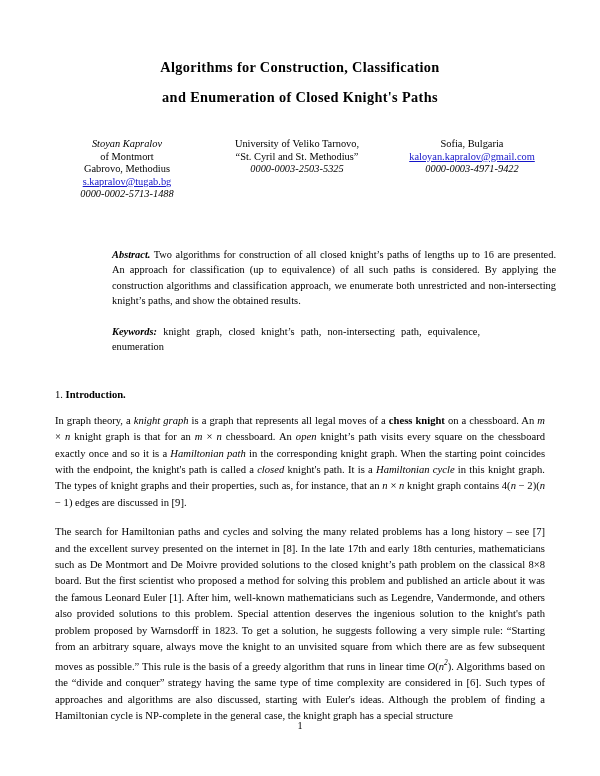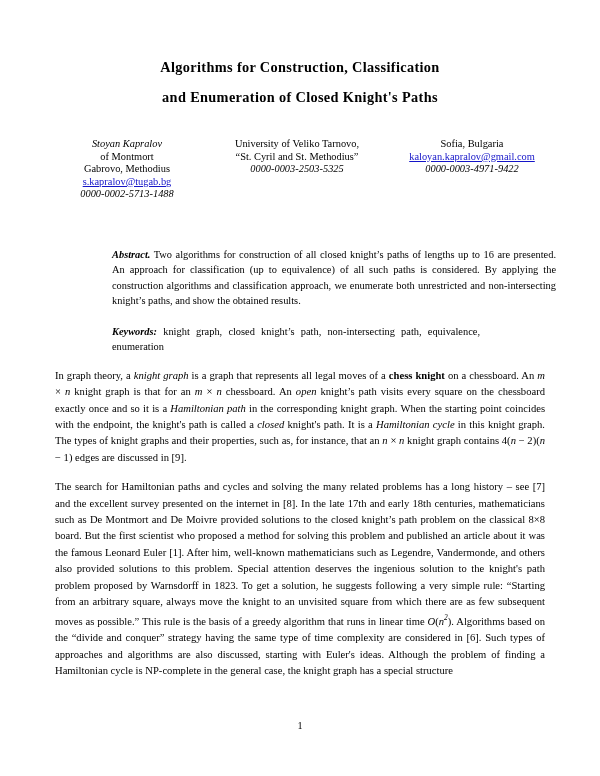--- a/index.html
+++ b/index.html
@@ -143,20 +143,23 @@
   </div>
 
   <div class="abstract-block">
     <span class="lead">Abstract.</span><span> Two algorithms for construction of all closed knight’s paths of lengths up to 16 are presented. An approach for classification (up to equivalence) of all such paths is considered. By applying the construction algorithms and classification approach, we enumerate both unrestricted and non-intersecting knight’s paths, and show the obtained results.</span>
   </div>
 
   <div class="keywords-block">
     <span class="lead">Keywords:</span><span> knight graph, closed knight’s path, non-intersecting path, equivalence, enumeration</span>
   </div>
 
+  <div class="section-head">
+    <span class="num">1.</span><span class="ttl"> Introduction.</span>
+  </div>
 
   <div class="para">
     <span>In graph theory, a </span><span class="it">knight graph</span><span> is a graph that represents all legal moves of a </span><span class="bd">chess knight</span><span> on a chessboard. An </span><span class="math">m</span><span> × </span><span class="math">n</span><span> knight graph is that for an </span><span class="math">m</span><span> × </span><span class="math">n</span><span> chessboard. An </span><span class="it">open</span><span> knight’s path visits every square on the chessboard exactly once and so it is a </span><span class="it">Hamiltonian path</span><span> in the corresponding knight graph. When the starting point coincides with the endpoint, the knight's path is called a </span><span class="it">closed</span><span> knight's path. It is a </span><span class="it">Hamiltonian cycle</span><span> in this knight graph. The types of knight graphs and their properties, such as, for instance, that an </span><span class="math">n</span><span> × </span><span class="math">n</span><span> knight graph contains 4(</span><span class="math">n</span><span> − 2)(</span><span class="math">n</span><span> − 1) edges are discussed in [9].</span>
   </div>
 
   <div class="para">
     <span>The search for Hamiltonian paths and cycles and solving the many related problems has a long history – see [7] and the excellent survey presented on the internet in [8]. In the late 17th and early 18th centuries, mathematicians such as De Montmort and De Moivre provided solutions to the closed knight’s path problem on the classical 8×8 board. But the first scientist who proposed a method for solving this problem and published an article about it was the famous Leonard Euler [1]. After him, well-known mathematicians such as Legendre, Vandermonde, and others also provided solutions to this problem. Special attention deserves the ingenious solution to the knight's path problem proposed by Warnsdorff in 1823. To get a solution, he suggests following a very simple rule: “Starting from an arbitrary square, always move the knight to an unvisited square from which there are as few subsequent moves as possible.” This rule is the basis of a greedy algorithm that runs in linear time </span><span class="math">O</span><span class="mathup">(</span><span class="math">n</span><sup>2</sup><span>). Algorithms based on the “divide and conquer” strategy having the same type of time complexity are considered in [6]. Such types of approaches and algorithms are also discussed, starting with Euler's ideas. Although the problem of finding a Hamiltonian cycle is NP-complete in the general case, the knight graph has a special structure</span>
   </div>
 
   <div class="page-number">1</div>

